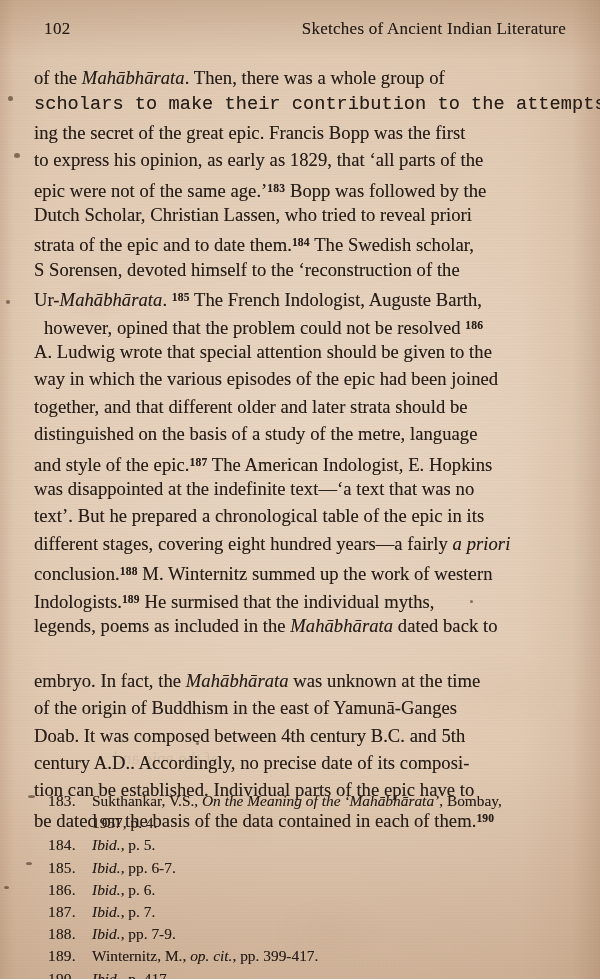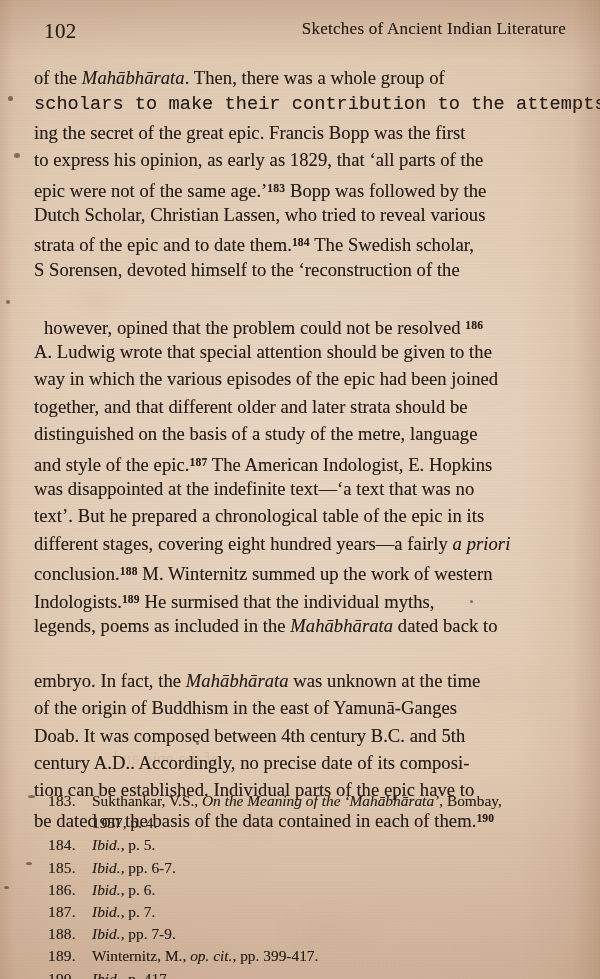--- a/index.html
+++ b/index.html
@@ -104,21 +104,21 @@
     position: absolute;
     left: 0;
     right: 0;
     top: 19px;
     height: 24px;
   }
   #folio {
     position: absolute;
     left: 44px;
     top: 0;
-    font-size: 21px;
+    font-size: 17px;
     letter-spacing: 0.4px;
   }
   #head-title {
     position: absolute;
     right: 34px;
     top: 0;
     font-size: 17px;
     letter-spacing: 0.25px;
     white-space: nowrap;
   }
@@ -218,23 +218,24 @@
       <div id="folio">102</div>
       <div id="head-title">Sketches of Ancient Indian Literature</div>
     </div>
 
     <div id="body-block" style="height: 833.2px;">
         <div class="pline" style="top: 66px;"><span>of the </span><i>Mahābhārata</i><span>.  Then,  there  was  a  whole  group  of</span></div>
         <div class="pline" style="top: 93.4px; font-family: Liberation Mono, monospace;"><span>scholars  to  make their contribution to the attempts at reveal-</span></div>
         <div class="pline" style="top: 120.8px;"><span>ing  the  secret  of  the  great epic.  Francis Bopp was the first</span></div>
         <div class="pline" style="top: 148.2px;"><span>to  express  his opinion, as early  as 1829, that ‘all parts of the</span></div>
         <div class="pline" style="top: 175.6px;"><span>epic  were  not of the same age.’</span><sup>183</sup><span>  Bopp was followed by the</span></div>
-        <div class="pline" style="top: 203px;"><span>Dutch  Scholar,  Christian  Lassen, who tried to reveal various</span></div>
+        <div class="pline" style="top: 203px;"><span>Dutch  Scholar,  Christian  Lassen, who tried to reveal priori</span></div>
         <div class="pline" style="top: 230.4px;"><span>strata  of  the epic and to date them.</span><sup>184</sup><span>  The Swedish scholar,</span></div>
         <div class="pline" style="top: 257.8px;"><span>S  Sorensen,  devoted  himself  to  the  ‘reconstruction  of the</span></div>
+        <div class="pline" style="top: 285.2px;"><span>Ur-</span><i>Mahābhārata</i><span>. </span><sup>185</sup><span>   The  French  Indologist,  Auguste Barth,</span></div>
         <div class="pline" style="top: 312.6px; margin-left: 10px;"><span>however, opined that the  problem  could  not  be  resolved </span><sup>186</sup></div>
         <div class="pline" style="top: 367.4px;"><span>way in which the various  episodes of the epic had been joined</span></div>
         <div class="pline" style="top: 340px;"><span>A. Ludwig wrote that special  attention  should be given to  the</span></div>
         <div class="pline" style="top: 394.8px;"><span>together,  and  that  different  older  and later strata should be</span></div>
         <div class="pline" style="top: 422.2px;"><span>distinguished  on  the  basis  of a study of the metre, language</span></div>
         <div class="pline" style="top: 449.6px;"><span>and style of the epic.</span><sup>187</sup><span>   The American Indologist, E. Hopkins</span></div>
         <div class="pline" style="top: 504.4px;"><span>text’.   But he prepared a chronological table of the epic in  its</span></div>
         <div class="pline" style="top: 477px;"><span>was  disappointed  at  the  indefinite  text—‘a text that was no</span></div>
         <div class="pline" style="top: 531.8px;"><span>different stages, covering eight  hundred  years—a fairly </span><i>a priori</i></div>
         <div class="pline" style="top: 559.2px;"><span>conclusion.</span><sup>188</sup><span>   M. Winternitz summed up the work of western</span></div>

